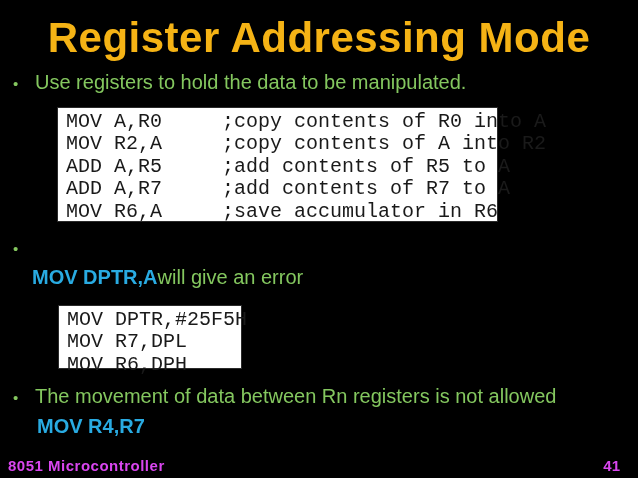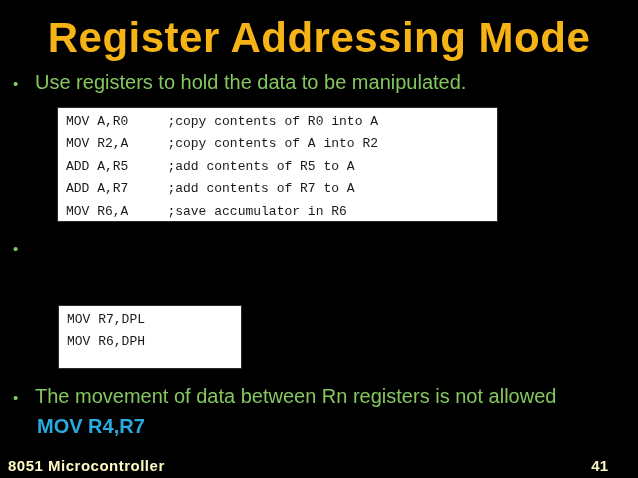--- a/index.html
+++ b/index.html
@@ -34,33 +34,33 @@
   }
   .indent { padding-left: 22px; }
   .indent2 { padding-left: 27px; }
   .hl { color: #29ABE2; font-weight: bold; }
   .codebox {
     position: absolute;
     background: #FFFFFF;
     border: 1px solid #2a2a2a;
     color: #1A1A1A;
     font-family: "Liberation Mono", "DejaVu Sans Mono", monospace;
-    font-size: 13px;
+    font-size: 20px;
     line-height: 22.4px;
     padding: 3px 4px 12px 8px;
     box-sizing: border-box;
   }
   .codeline { white-space: pre; }
   .footer {
     position: absolute;
     bottom: 2px;
     left: 0;
-    right: 12px;
+    right: 0;
     height: 22px;
-    color: #fef9c3;
+    color: #d946ef;
     font-size: 15px;
     font-weight: bold;
   }
   .footer-left { position: absolute; left: 8px; bottom: 2px; letter-spacing: 0.5px; }
   .footer-right { position: absolute; right: 18px; bottom: 2px; margin-top: 16px; }
 </style>
 </head>
 <body>
 
 <div class="stage">
@@ -79,23 +79,28 @@
     <div class="codeline">MOV R2,A     ;copy contents of A into R2</div>
     <div class="codeline">ADD A,R5     ;add contents of R5 to A</div>
     <div class="codeline">ADD A,R7     ;add contents of R7 to A</div>
     <div class="codeline">MOV R6,A     ;save accumulator in R6</div>
   </div>
 
   <div class="bullet-group" style="top: 235px;">
     <div class="bline">
       <span class="dot">•</span>
     </div>
+    <div class="bline indent">
+      <span class="hl">MOV DPTR,A</span>
+        <span> will give an error</span>
+    </div>
   </div>
 
   <div class="codebox" style="left: 58px; top: 305px; width: 184px; height: 64px;">
+    <div class="codeline">MOV DPTR,#25F5H</div>
     <div class="codeline">MOV R7,DPL</div>
     <div class="codeline">MOV R6,DPH</div>
   </div>
 
   <div class="bullet-group" style="top: 382px;">
     <div class="bline">
       <span class="dot">•</span>
       <span>The movement of data between Rn registers is not allowed</span>
     </div>
     <div class="bline indent2">

